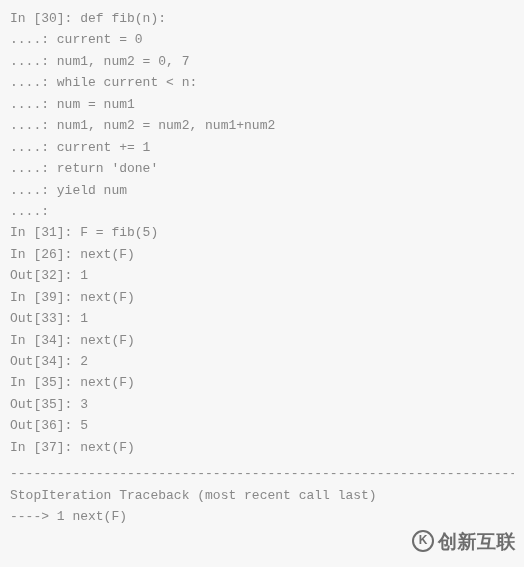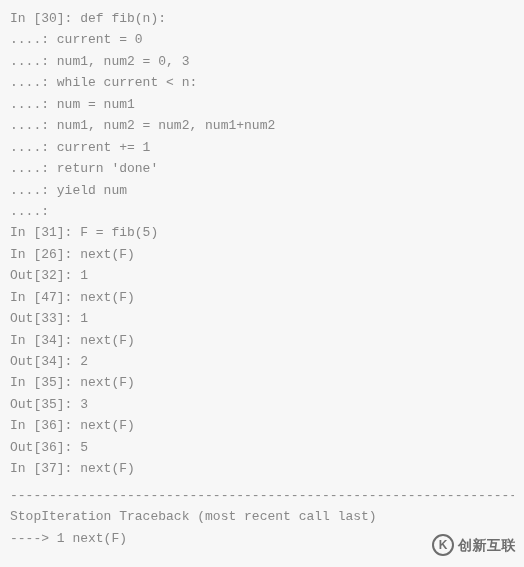--- a/index.html
+++ b/index.html
@@ -45,50 +45,49 @@
       border: 2px solid #555;
       border-radius: 50%;
       display: flex;
       align-items: center;
       justify-content: center;
       font-weight: bold;
       font-size: 12px;
       color: #555;
     }
     .watermark-text {
-      font-size: 14px;
+      font-size: 19px;
       font-weight: bold;
       letter-spacing: 0.5px;
       color: #555;
     }
   </style>
 </head>
 <body>
 
 <div>
   <div class="code-line">In [30]: def fib(n):</div>
   <div class="code-line">....: current = 0</div>
-  <div class="code-line">....: num1, num2 = 0, 3</div>
+  <div class="code-line">....: num1, num2 = 0, 7</div>
   <div class="code-line">....: while current &lt; n:</div>
   <div class="code-line">....: num = num1</div>
   <div class="code-line">....: num1, num2 = num2, num1+num2</div>
   <div class="code-line">....: current += 1</div>
   <div class="code-line">....: return 'done'</div>
   <div class="code-line">....: yield num</div>
   <div class="code-line">....:</div>
   <div class="code-line">In [31]: F = fib(5)</div>
   <div class="code-line">In [26]: next(F)</div>
   <div class="code-line">Out[32]: 1</div>
-  <div class="code-line">In [47]: next(F)</div>
+  <div class="code-line">In [39]: next(F)</div>
   <div class="code-line">Out[33]: 1</div>
   <div class="code-line">In [34]: next(F)</div>
   <div class="code-line">Out[34]: 2</div>
   <div class="code-line">In [35]: next(F)</div>
   <div class="code-line">Out[35]: 3</div>
-  <div class="code-line">In [36]: next(F)</div>
   <div class="code-line">Out[36]: 5</div>
   <div class="code-line">In [37]: next(F)</div>
 
   <div class="separator">---------------------------------------------------------------------------</div>
 
   <div class="code-line">StopIteration Traceback (most recent call last)</div>
   <div class="code-line">----&gt; 1 next(F)</div>
 
 </div>
 

